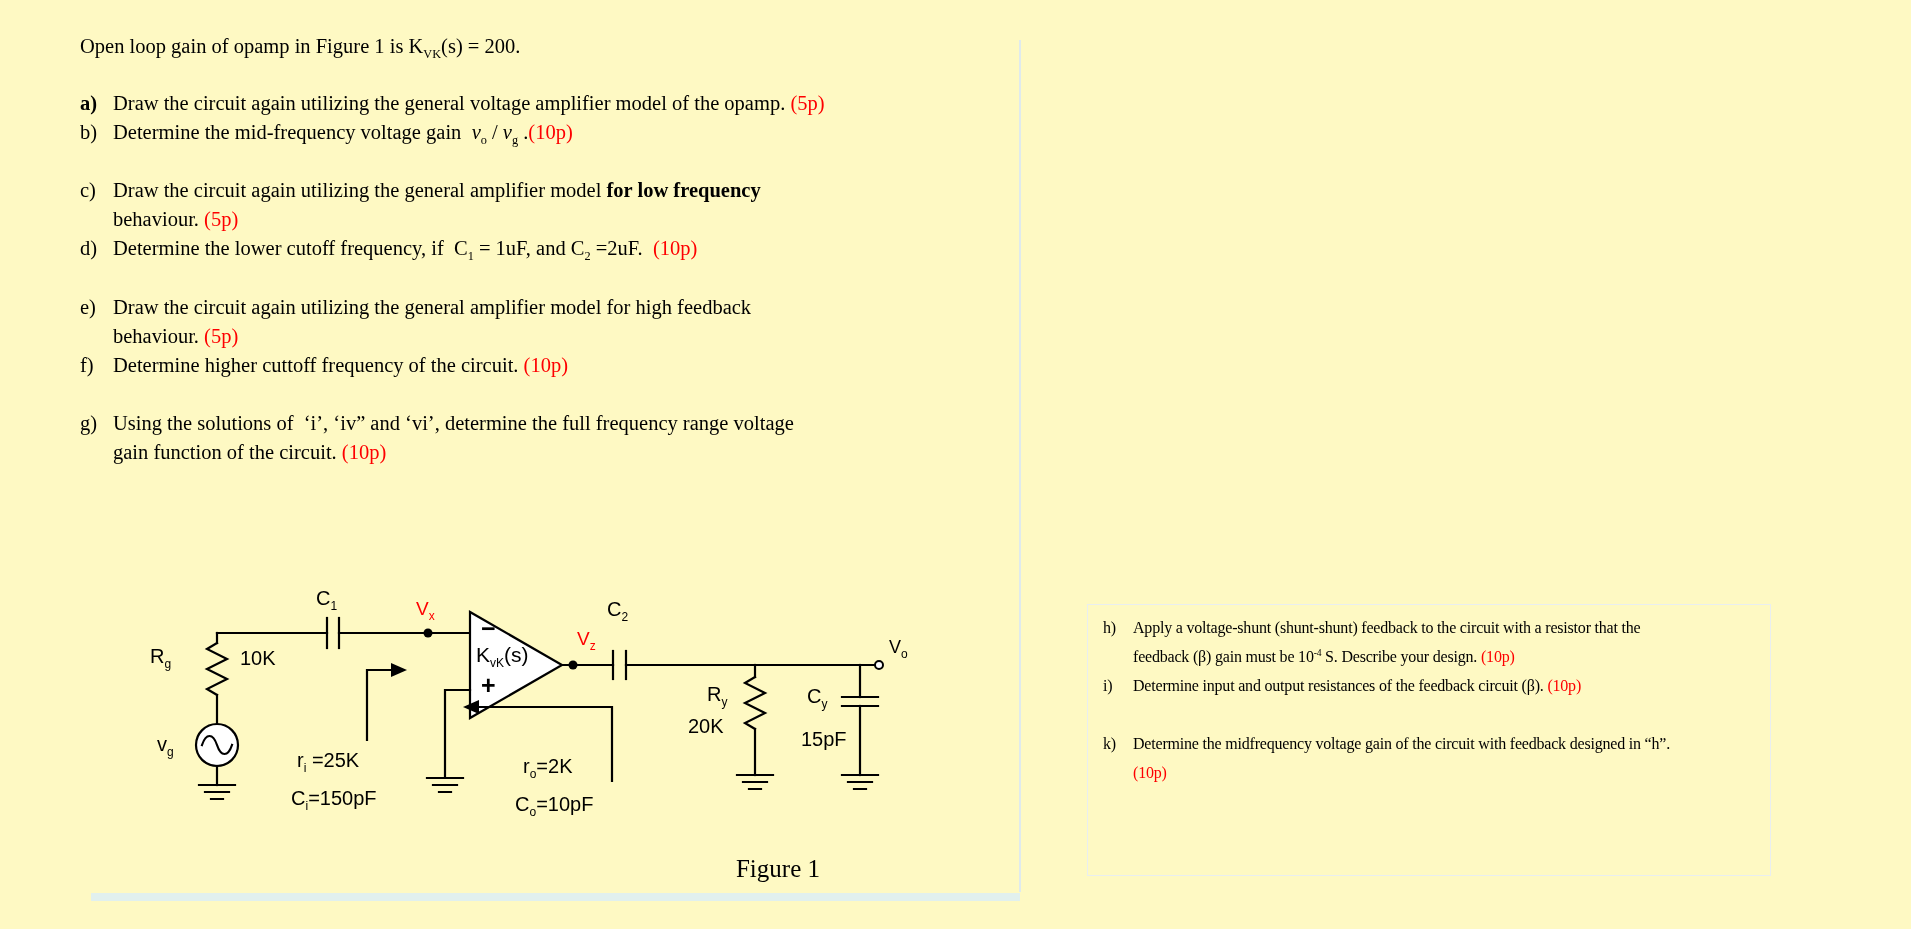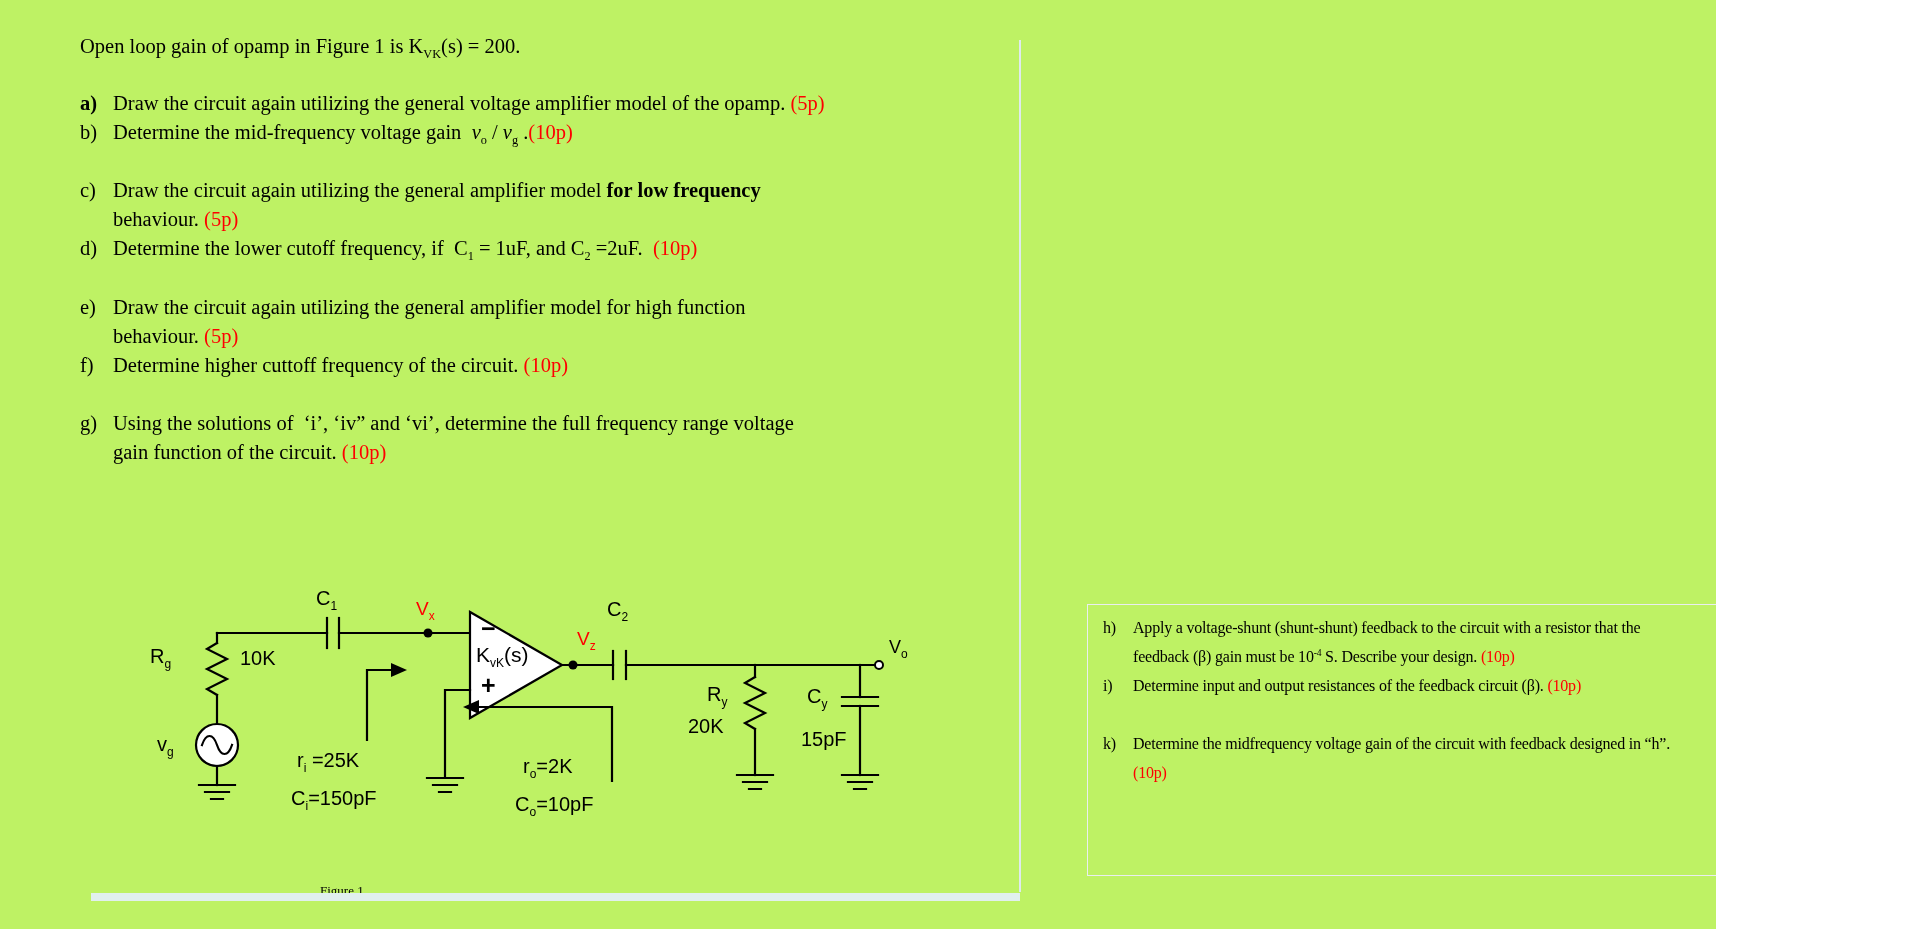--- a/index.html
+++ b/index.html
@@ -1,16 +1,16 @@
 <!DOCTYPE html>
 <html><head>
 <meta charset="utf-8">
 <style>
   html,body{margin:0;padding:0;background:#ffffff;}
-  .page{position:relative;width:1716px;height:929px;background:#bef264;overflow:hidden;
+  .page{position:relative;width:1911px;height:929px;background:#fef9c3;overflow:hidden;
         font-family:"Liberation Serif",serif;color:#000;}
 
   
   .lline{position:absolute;left:80px;white-space:pre;font-size:20.5px;line-height:26px;}
   .lcont{left:113px;}
   .qlabel{display:inline-block;width:33px;}
   .bold{font-weight:bold;}
   .red{color:#fe0000;text-align:right;}
   sub{font-size:0.6em;line-height:0;}
   sup{font-size:0.6em;line-height:0;}
@@ -24,43 +24,43 @@
   .rcont{left:45px;}
 
   
   .circuit{position:absolute;left:95px;top:585px;width:860px;height:310px;}
   .circuit svg{position:absolute;left:0;top:0;}
   .clabel{position:absolute;font-family:"Liberation Sans",sans-serif;font-size:20px;
           white-space:pre;color:#000;}
   .clabel sub{font-size:12px;}
   .opsign{font-size:25px;font-weight:bold;}
   .redlbl{color:#fe0000;}
-  .caption{position:absolute;left:225px;top:270px;width:500px;text-align:left;
-           font-family:"Liberation Serif",serif;font-size:13px;margin-top:28px;}
+  .caption{position:absolute;left:225px;top:270px;width:500px;text-align:right;
+           font-family:"Liberation Serif",serif;font-size:25px;}
 
   .divider{position:absolute;left:1019px;top:40px;width:2px;height:852px;background:#dfeaed;}
   .tealbar{position:absolute;left:91px;top:893px;width:929px;height:8px;background:#e1f0ee;}
 </style>
 </head>
 <body>
 
 <div class="page">
 
   <div class="lline" style="top:33px"><span>Open loop gain of opamp in Figure 1 is K</span><sub>VK</sub><span>(s) = 200.</span></div>
 
   <div class="lline" style="top:90px"><span class="qlabel bold">a)</span><span>Draw the circuit again utilizing the general voltage amplifier model of the opamp. </span><span class="red">(5p)</span></div>
 
   <div class="lline" style="top:119px"><span class="qlabel">b)</span><span>Determine the mid-frequency voltage gain  </span><i>v</i><sub>o</sub><span> / </span><i>v</i><sub>g</sub><span> .</span><span class="red">(10p)</span></div>
 
   <div class="lline" style="top:177px"><span class="qlabel">c)</span><span>Draw the circuit again utilizing the general amplifier model </span><span class="bold">for low frequency</span></div>
   <div class="lline lcont" style="top:206px"><span>behaviour. </span><span class="red">(5p)</span></div>
 
   <div class="lline" style="top:235px"><span class="qlabel">d)</span><span>Determine the lower cutoff frequency, if  C</span><sub>1</sub><span> = 1uF, and C</span><sub>2</sub><span> =2uF.  </span><span class="red">(10p)</span></div>
 
-  <div class="lline" style="top:294px"><span class="qlabel">e)</span><span>Draw the circuit again utilizing the general amplifier model for high function</span></div>
+  <div class="lline" style="top:294px"><span class="qlabel">e)</span><span>Draw the circuit again utilizing the general amplifier model for high feedback</span></div>
   <div class="lline lcont" style="top:323px"><span>behaviour. </span><span class="red">(5p)</span></div>
 
   <div class="lline" style="top:352px"><span class="qlabel">f)</span><span>Determine higher cuttoff frequency of the circuit. </span><span class="red">(10p)</span></div>
 
   <div class="lline" style="top:410px"><span class="qlabel">g)</span><span>Using the solutions of  ‘i’, ‘iv” and ‘vi’, determine the full frequency range voltage</span></div>
   <div class="lline lcont" style="top:439px"><span>gain function of the circuit. </span><span class="red">(10p)</span></div>
 
   <div class="circuit">
     <svg width="860" height="310" viewBox="0 0 860 310">
       <g stroke="#000" stroke-width="2.2" fill="none" stroke-linecap="square">

